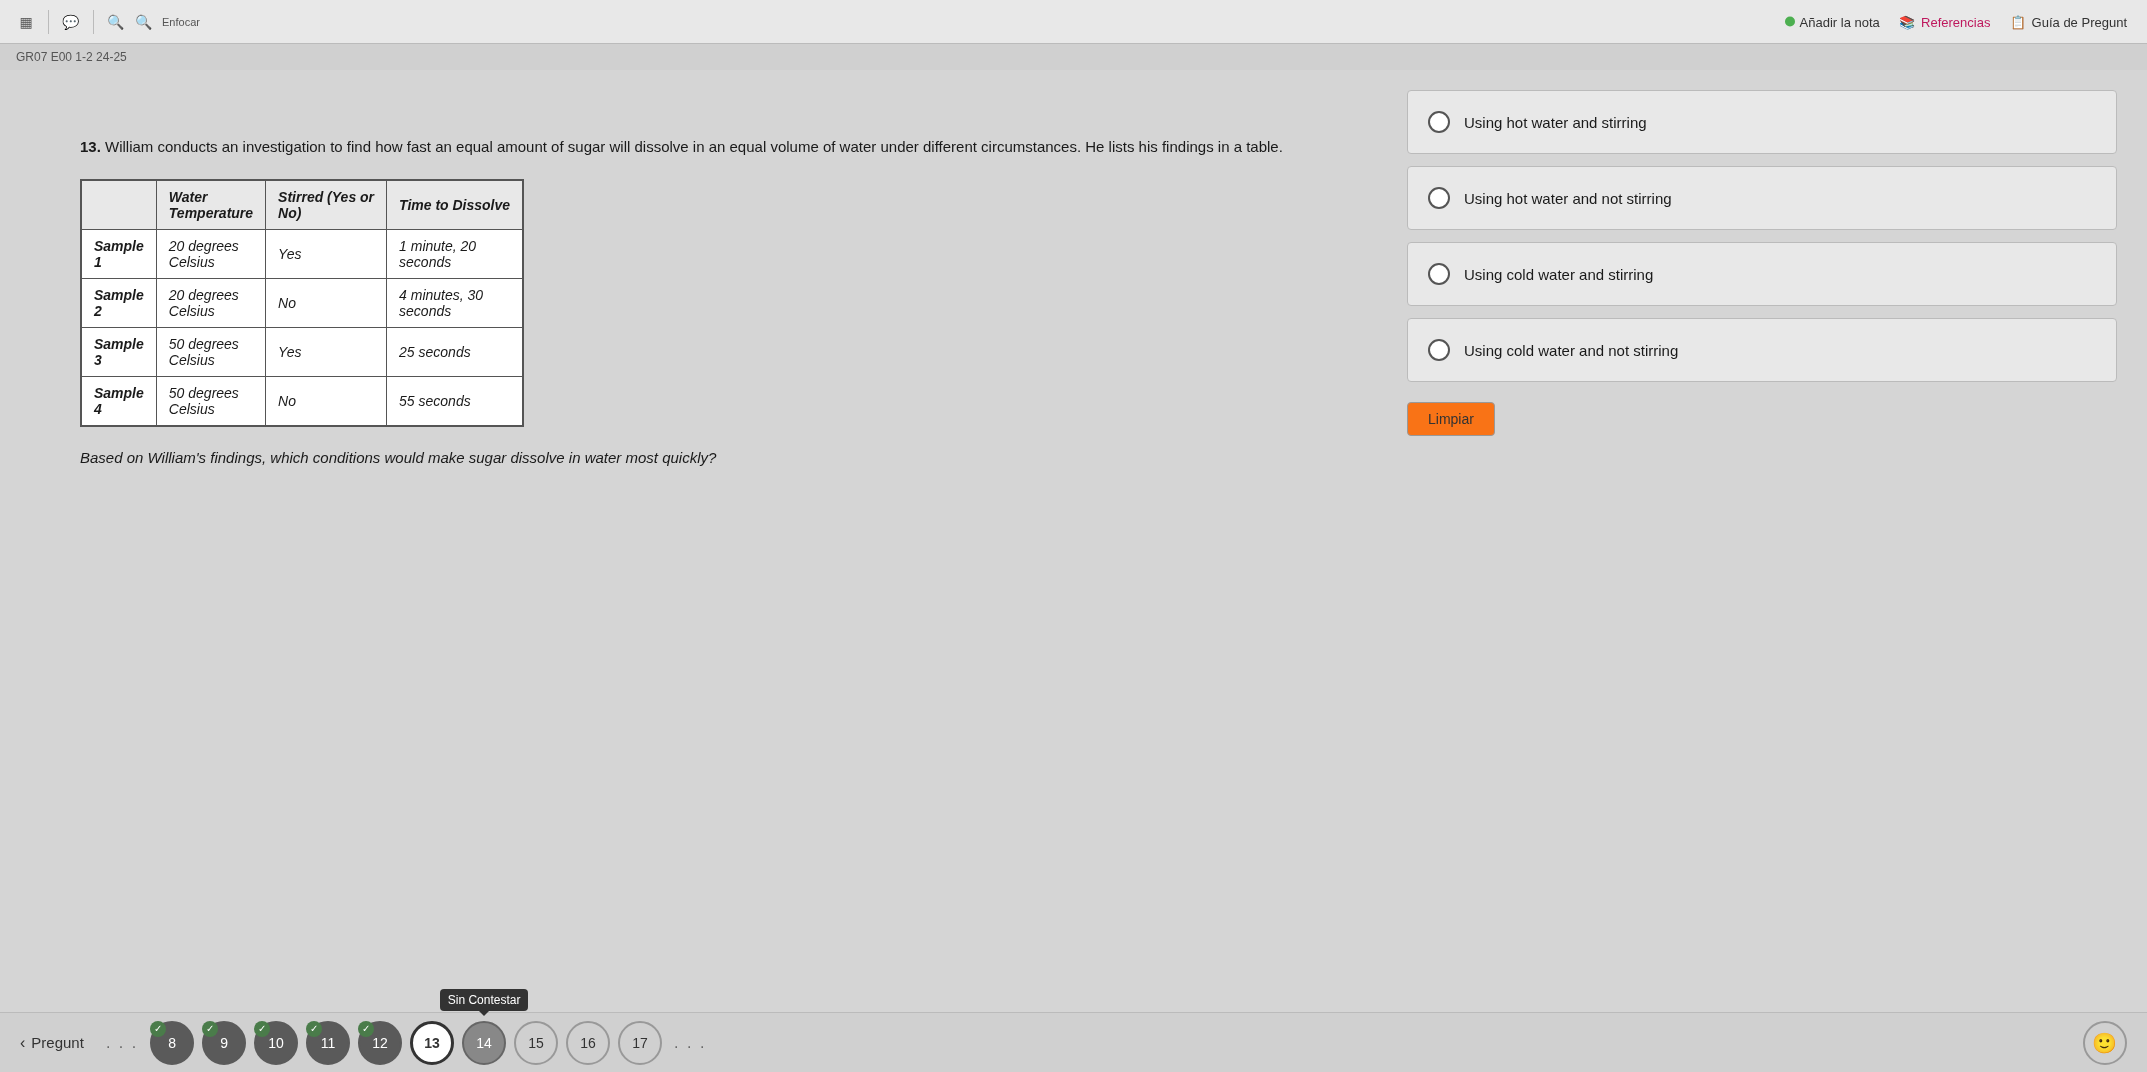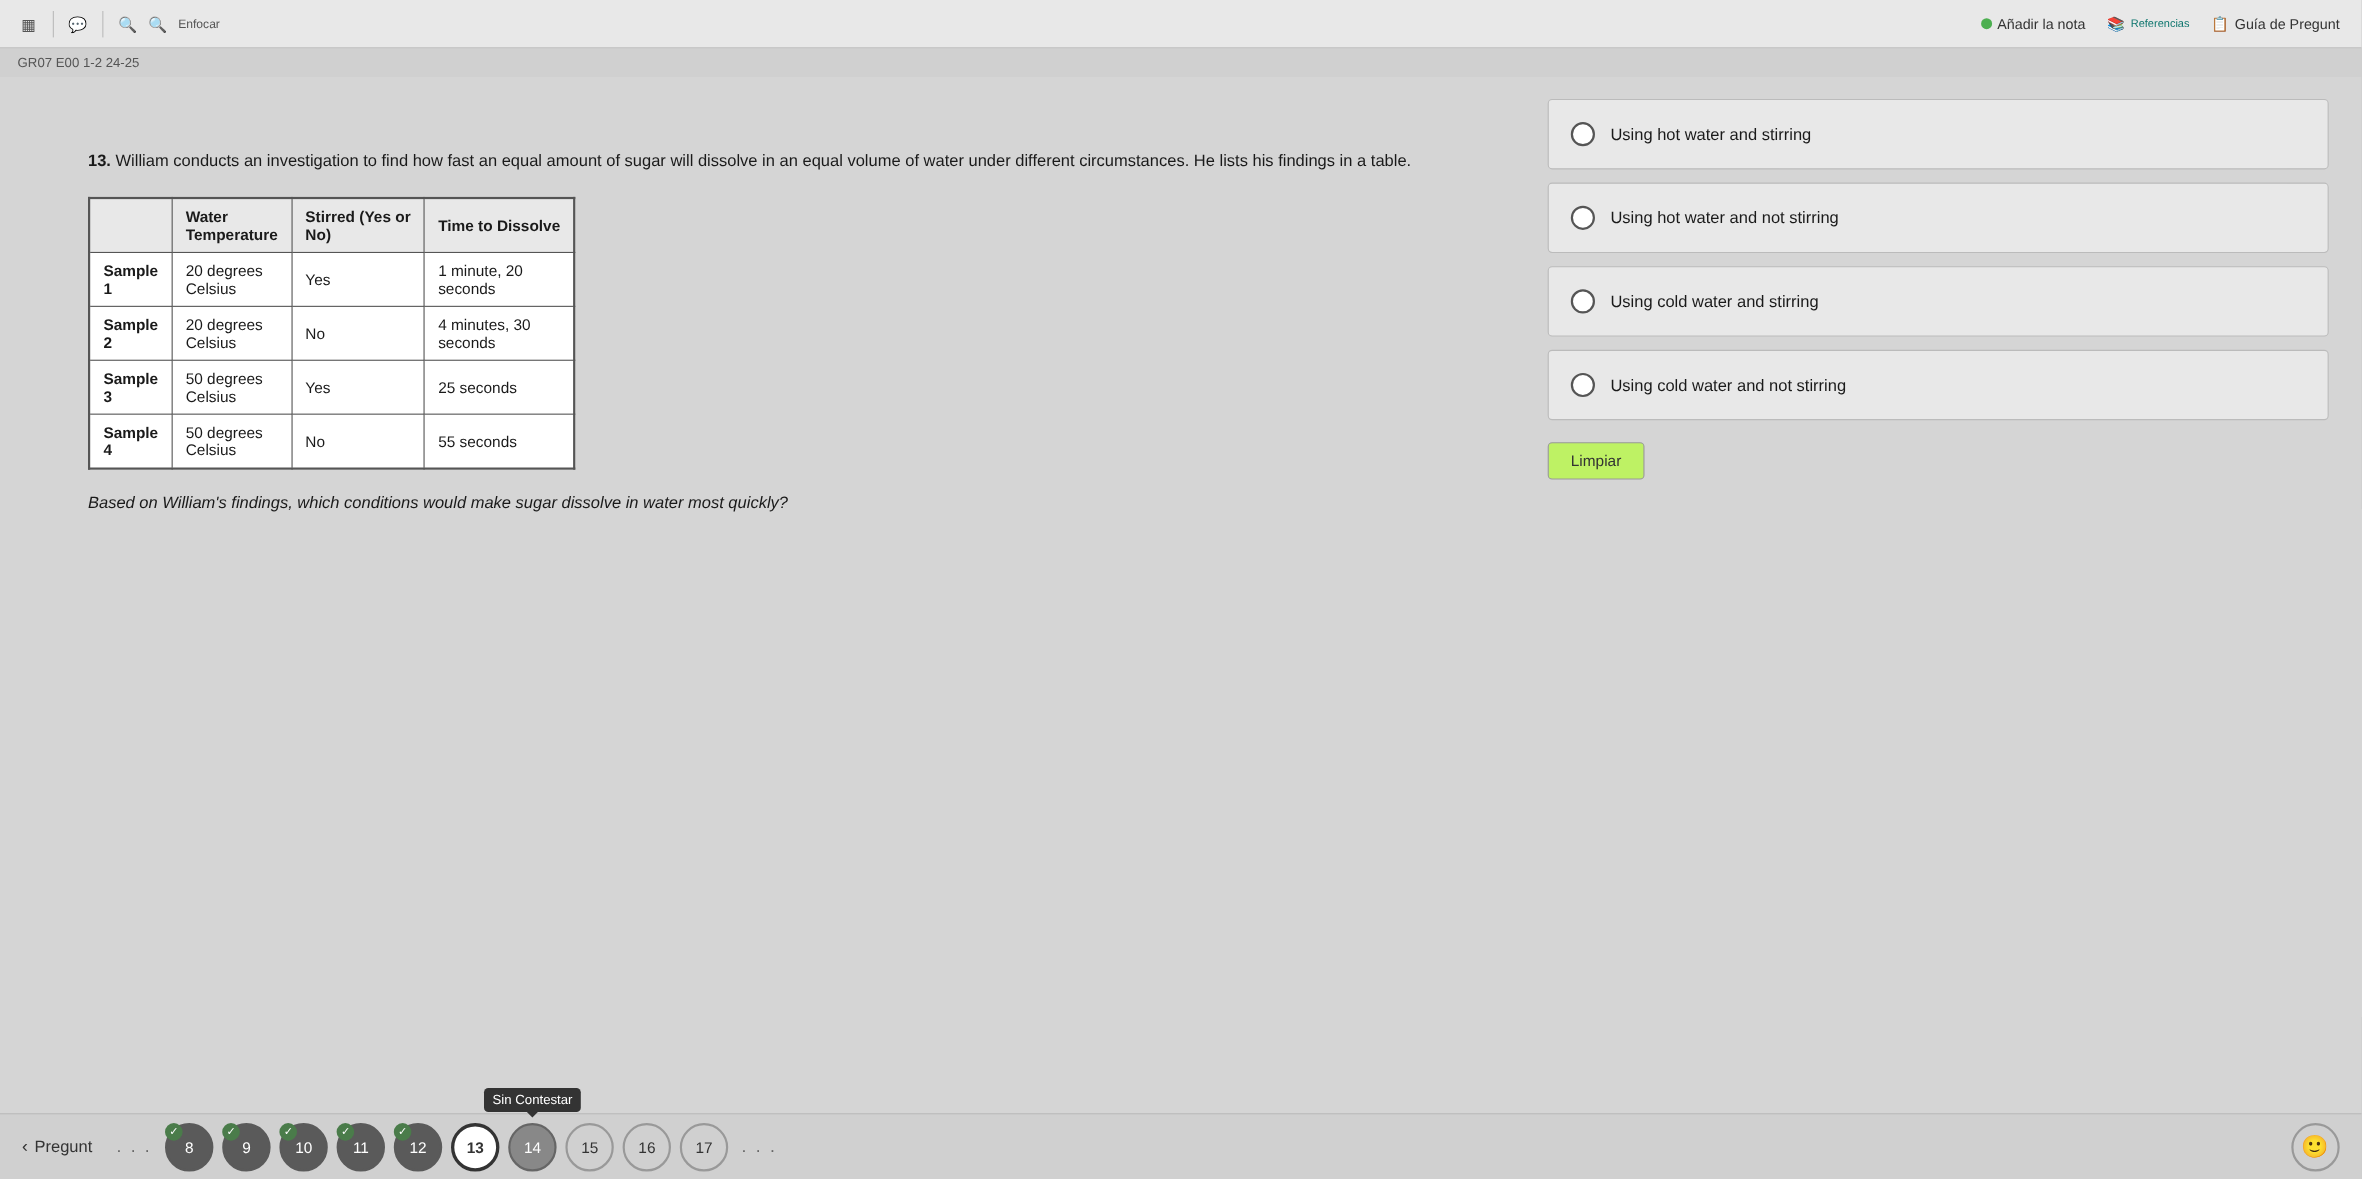--- a/index.html
+++ b/index.html
@@ -65,21 +65,21 @@
       gap: 5px;
       cursor: pointer;
     }
     .dot-green {
       width: 10px;
       height: 10px;
       background: #4caf50;
       border-radius: 50%;
     }
     .add-note-text { color: #333; font-size: 13px; }
-    .referencias-text { color: #0f766e; font-size: 10px; }
+    .referencias-text { color: #be185d; font-size: 13px; }
     .guia-text { color: #333; font-size: 13px; }
 
     
     .page-bar {
       background: #d0d0d0;
       height: 26px;
       display: flex;
       align-items: center;
       padding: 0 16px;
       font-size: 12px;
@@ -118,20 +118,21 @@
       margin-bottom: 20px;
       background: white;
       border: 2px solid #555;
     }
     .data-table th, .data-table td {
       border: 1px solid #555;
       padding: 8px 12px;
       font-size: 14px;
       vertical-align: middle;
       color: #1a1a1a;
+      font-style: italic;
     }
     .data-table th {
       font-weight: bold;
       text-align: left;
       background: #f0f0f0;
     }
     .data-table .sample-cell {
       font-weight: bold;
     }
     .data-table .header-row th {
@@ -178,21 +179,21 @@
     }
     .option-text {
       font-size: 15px;
       color: #1a1a1a;
     }
 
     .limpiar-btn {
       align-self: flex-start;
       margin-top: 8px;
       padding: 8px 20px;
-      background: #bef264;
+      background: #f97316;
       border: 1px solid #999;
       border-radius: 4px;
       font-size: 14px;
       cursor: pointer;
       color: #333;
     }
 
     
     .bottom-nav {
       position: absolute;

